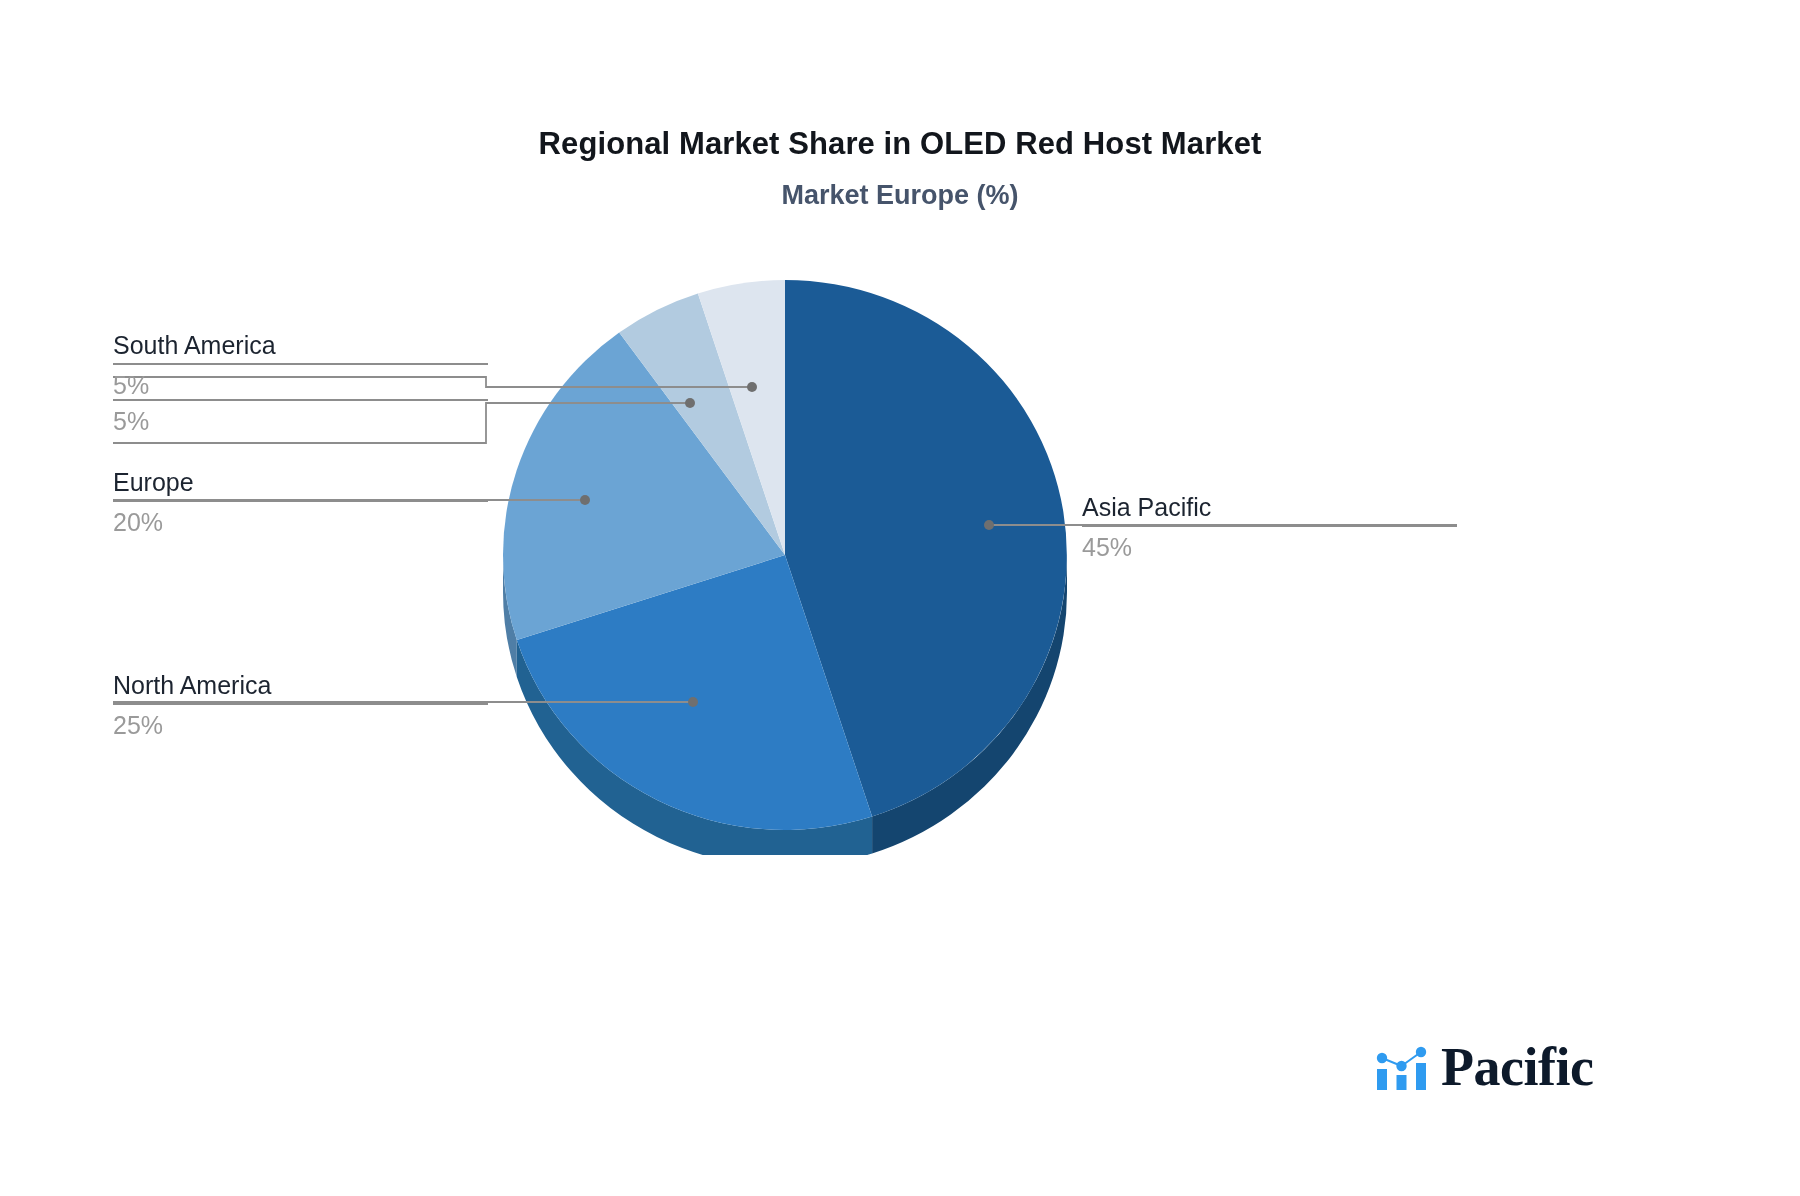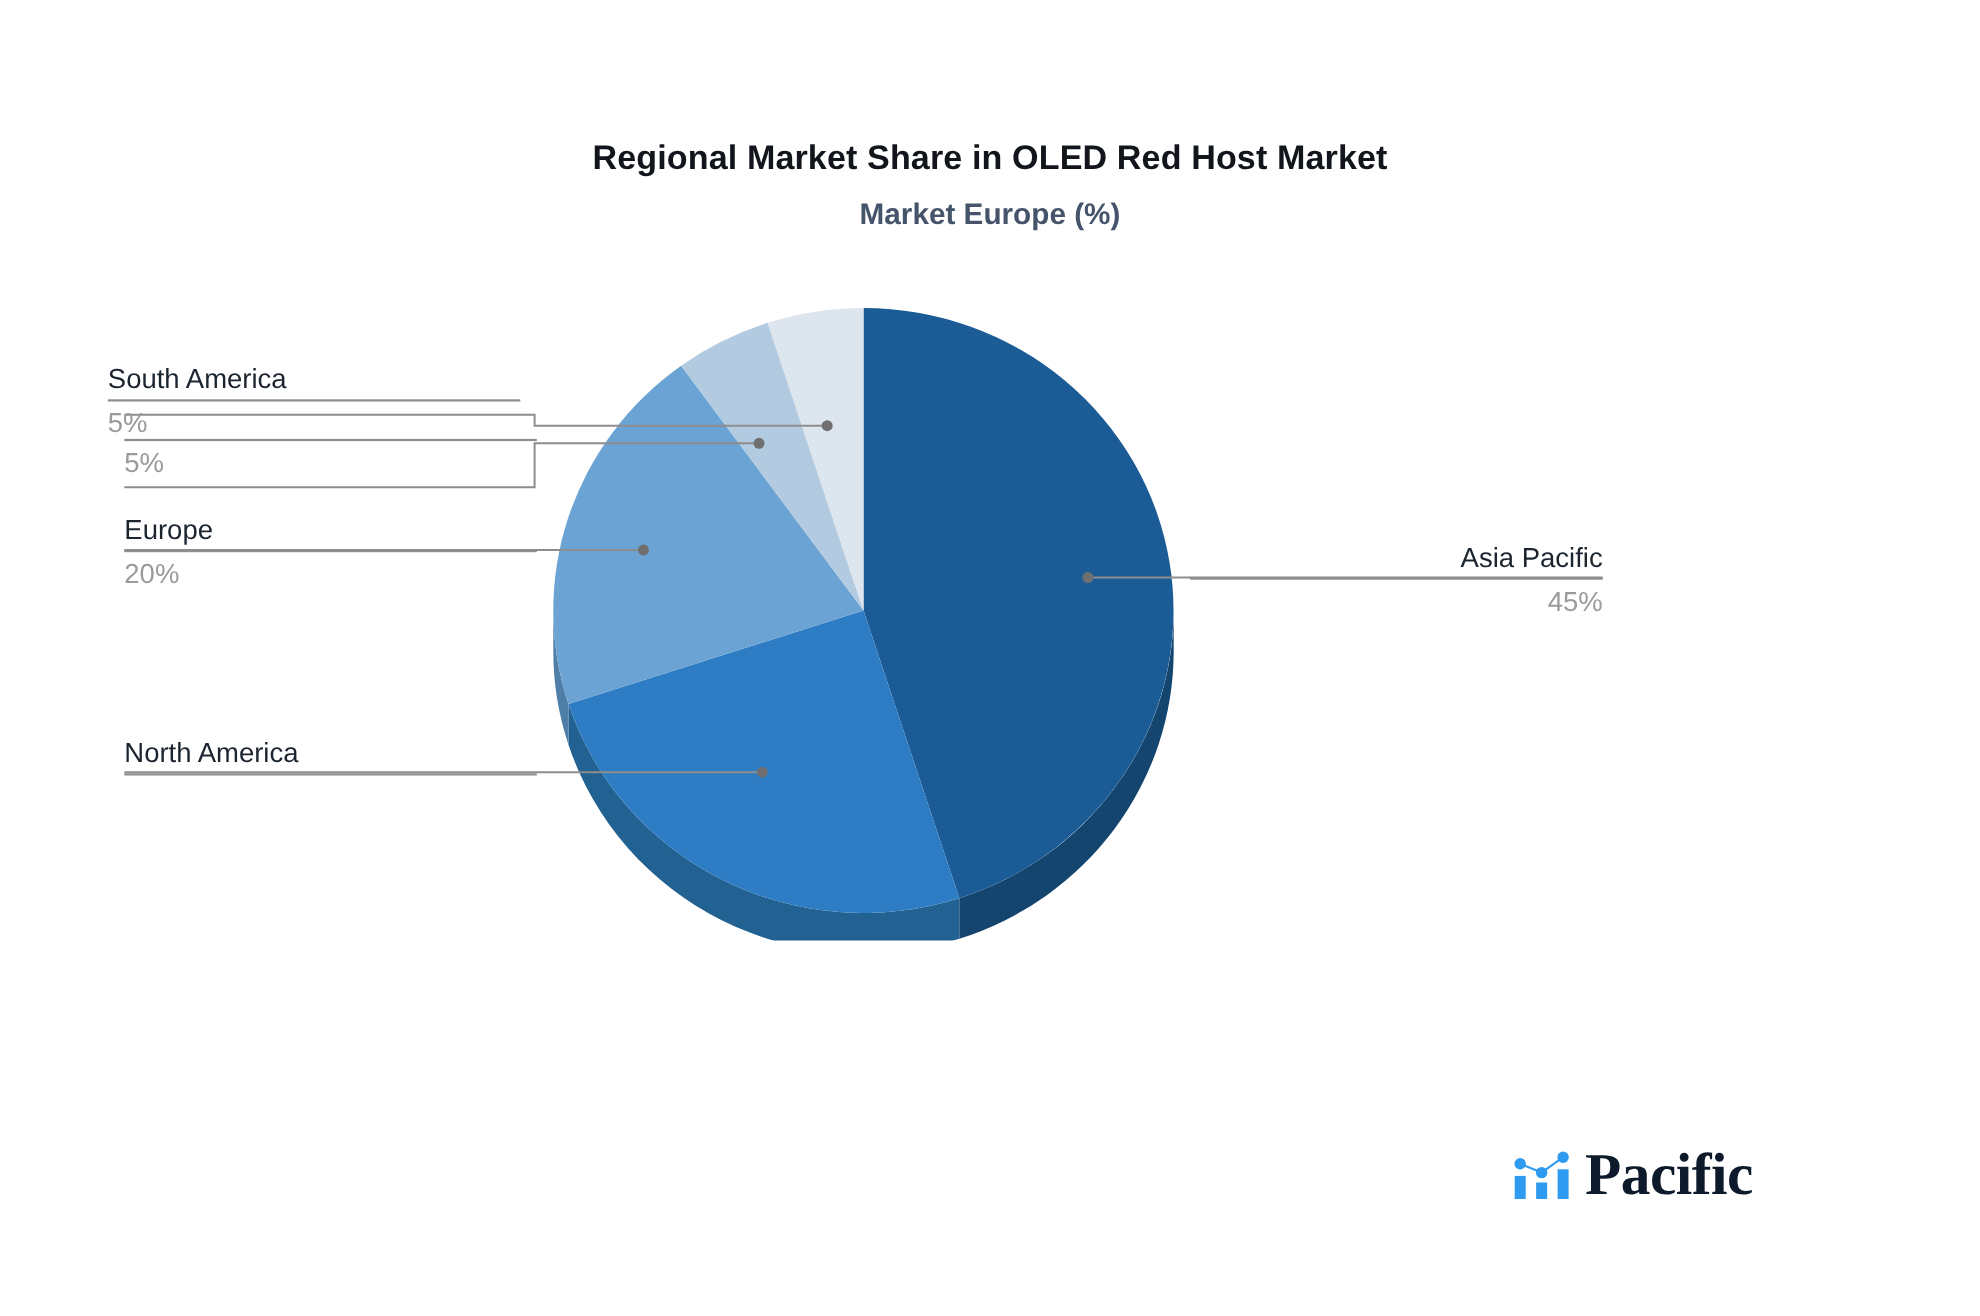--- a/index.html
+++ b/index.html
@@ -29,21 +29,21 @@
   .label-block{position:absolute;}
   .label-block .name{
     font-size:25px;color:#1c2430;white-space:nowrap;line-height:30px;
   }
   .label-block .rule{
     height:2px;background:#8d8d8d;margin-top:3px;
   }
   .label-block .pct{
     font-size:25px;color:#9a9a9a;line-height:34px;padding-top:3px;
   }
-  .label-block.right{text-align:right;}
+  .label-block.right{}
 
   
   .logo{position:absolute;left:1375px;top:1040px;display:flex;align-items:center;}
   .logo .mark{width:56px;height:50px;margin-right:10px;}
   .logo .word{
     font-family:"Liberation Serif", serif;
     font-size:54px;font-weight:bold;color:#0d1a2b;line-height:54px;
     letter-spacing:-0.5px;
   }
 </style>
@@ -95,40 +95,41 @@
     </g>
     <g fill="#6f6f6f">
       <circle cx="752" cy="387" r="5"></circle>
       <circle cx="690" cy="403" r="5"></circle>
       <circle cx="585" cy="500" r="5"></circle>
       <circle cx="693" cy="702" r="5"></circle>
       <circle cx="989" cy="525" r="5"></circle>
     </g>
   </svg>
 
-  <div class="label-block" style="left:98px;top:330px;width:375px;">
+  <div class="label-block" style="left:113px;top:330px;width:375px;">
     <div class="name">South America</div>
     <div class="rule"></div>
     <div class="pct">5%</div>
   </div>
 
   <div class="label-block" style="left:113px;top:396px;width:375px;">
     <div class="rule"></div>
     <div class="pct">5%</div>
   </div>
 
   <div class="label-block" style="left:113px;top:467px;width:375px;">
     <div class="name">Europe</div>
     <div class="rule"></div>
     <div class="pct">20%</div>
   </div>
 
   <div class="label-block" style="left:113px;top:670px;width:375px;">
     <div class="name">North America</div>
     <div class="rule"></div>
+    <div class="pct">25%</div>
   </div>
 
   <div class="label-block right" style="left:1082px;top:492px;width:375px;">
     <div class="name">Asia Pacific</div>
     <div class="rule"></div>
     <div class="pct">45%</div>
   </div>
 
   <div class="logo">
     <svg class="mark" viewBox="0 0 56 50">

